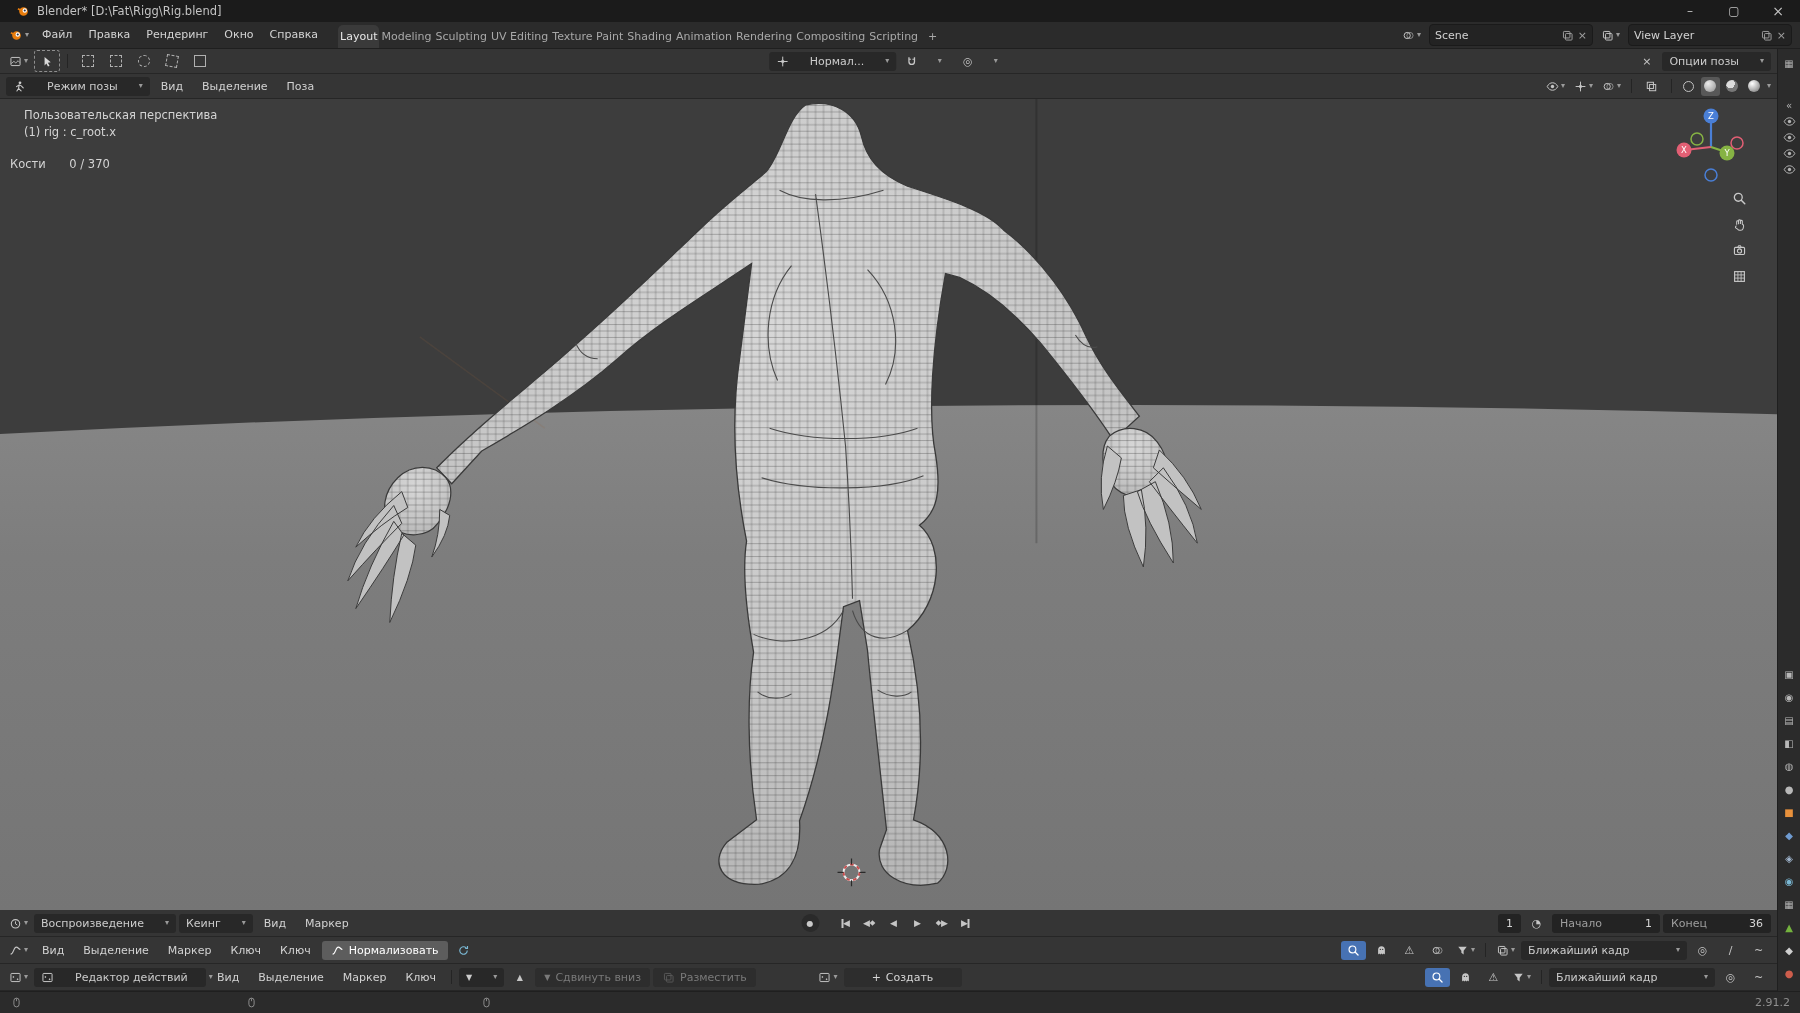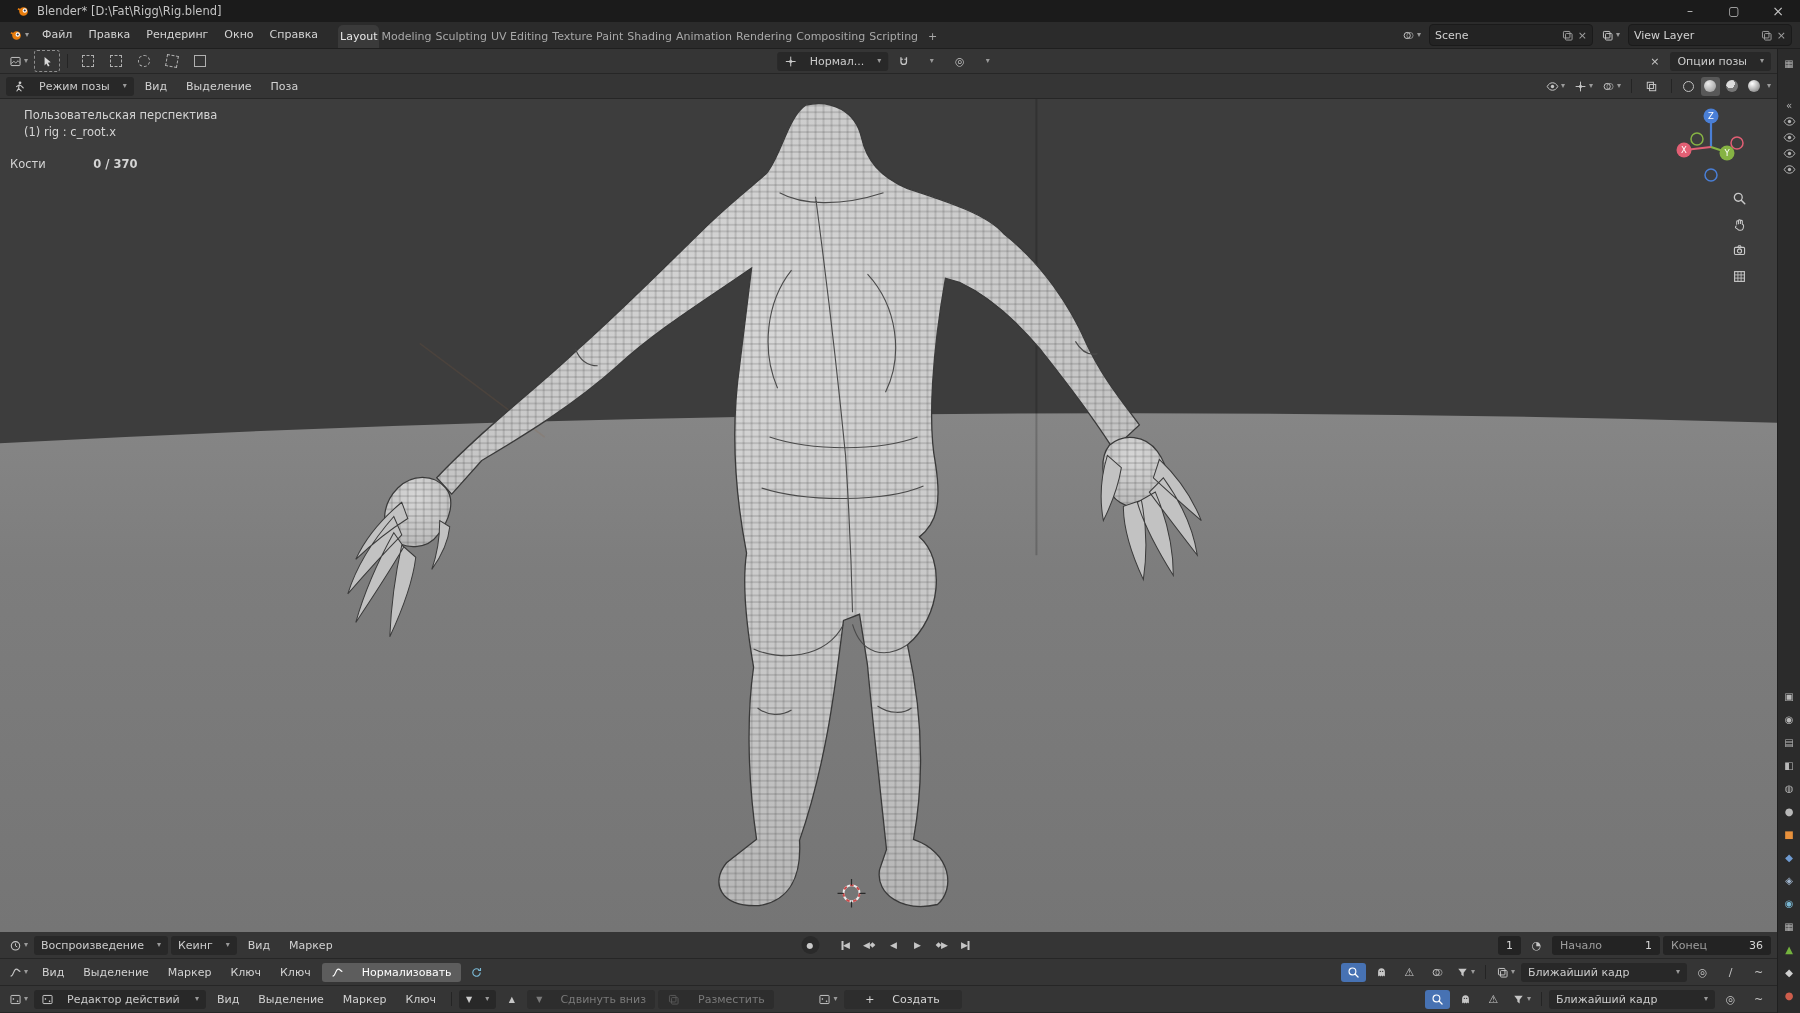--- a/index.html
+++ b/index.html
@@ -28,26 +28,26 @@
 
   
   .main{flex:1;display:flex;min-height:0;}
   .left-col{flex:1;display:flex;flex-direction:column;min-width:0;}
   .right-strip{width:22px;background:#2b2b2b;border-left:1px solid #1f1f1f;display:flex;flex-direction:column;align-items:center;flex:0 0 auto;}
 
   
   .hdr{height:24px;background:#353535;border-bottom:1px solid #262626;display:flex;align-items:center;padding:0 6px;gap:3px;position:relative;flex:0 0 auto;}
   .bhdr{height:26px;background:#353535;border-bottom:1px solid #262626;display:flex;align-items:center;padding:0 6px;gap:3px;position:relative;flex:0 0 auto;}
   .menu-item{padding:0 8px;color:#d2d2d2;white-space:nowrap;}
-  .drop{display:flex;align-items:center;gap:13px;height:19px;padding:0 7px;background:#282828;border-radius:3px;color:#cccccc;white-space:nowrap;}
+  .drop{display:flex;align-items:center;gap:21px;height:19px;padding:0 7px;background:#282828;border-radius:3px;color:#cccccc;white-space:nowrap;}
   .chev{font-size:8px;color:#9a9a9a;line-height:1;}
   .ibtn{display:flex;align-items:center;justify-content:center;gap:2px;height:19px;min-width:21px;border-radius:3px;color:#c6c6c6;padding:0 2px;}
   .sep{width:1px;height:14px;background:#242424;margin:0 4px;}
   .field{background:#232323;border-radius:3px;height:19px;display:flex;align-items:center;color:#d6d6d6;padding:0 8px;}
-  .btn{display:flex;align-items:center;gap:18px;height:19px;padding:0 9px;background:#2d2d2d;border-radius:3px;color:#d6d6d6;white-space:nowrap;}
+  .btn{display:flex;align-items:center;gap:5px;height:19px;padding:0 9px;background:#2d2d2d;border-radius:3px;color:#d6d6d6;white-space:nowrap;}
   .btn.dis{color:#7a7a7a;}
   .toggle-on{background:#5d5d5d;color:#fff;}
   .center-abs{position:absolute;left:50%;top:0;height:100%;transform:translateX(-50%);display:flex;align-items:center;gap:3px;}
   .i{width:13px;height:13px;flex:0 0 auto;}
   .i14{width:14px;height:14px;flex:0 0 auto;}
   .blue-ic{background:#4772b3;color:#fff;}
   .selbox{width:10px;height:10px;border:1px dashed #b0b0b0;display:inline-block;}
   .tool-active{width:24px;height:20px;border:1px dashed #8f8f8f;border-radius:3px;display:flex;align-items:center;justify-content:center;color:#d8d8d8;}
 
   
@@ -65,21 +65,21 @@
   .tri{font-size:9px;line-height:1;}
   .vbar{width:2px;height:9px;background:currentColor;display:inline-block;}
   .kdot{width:4px;height:4px;background:currentColor;transform:rotate(45deg);display:inline-block;margin:0 1px;}
   .rec{width:18px;height:18px;border-radius:50%;background:#2a2a2a;display:flex;align-items:center;justify-content:center;font-size:8px;color:#c9c9c9;}
 
   
   .canvas{flex:1;position:relative;background:#3d3d3d;overflow:hidden;min-height:0;}
   .scene{position:absolute;inset:0;width:100%;height:100%;}
   .vp-info{position:absolute;left:24px;top:8px;color:#d4d4d4;font-size:11.5px;line-height:17px;}
   .vp-stats{position:absolute;left:10px;top:58px;color:#d4d4d4;font-size:11.5px;}
-  .vp-stats .val{margin-left:44px;font-weight:bold;}
+  .vp-stats .val{margin-left:20px;}
   .gizmo{position:absolute;top:4px;right:26px;width:80px;height:80px;}
   .navcol{position:absolute;top:92px;right:30px;display:flex;flex-direction:column;gap:11px;color:#c9c9c9;}
   .navcol .i{width:15px;height:15px;}
 
   
   .strip-ic{width:16px;height:16px;display:flex;align-items:center;justify-content:center;color:#b5b5b5;font-size:10px;flex:0 0 auto;}
   .ps-tabs{margin-top:auto;display:flex;flex-direction:column;gap:7px;padding-bottom:10px;align-items:center;}
 
   
   .statusbar{height:21px;background:#2b2b2b;border-top:1px solid #1f1f1f;display:flex;align-items:center;padding:0 10px;color:#9a9a9a;flex:0 0 auto;}
@@ -714,13 +714,32 @@
         <span class="strip-ic" style="color:#9fb4cc">◈</span>
         <span class="strip-ic" style="color:#7ab8d4">◉</span>
         <span class="strip-ic" style="color:#b8b8b8">▦</span>
         <span class="strip-ic" style="color:#74b33e">▲</span>
         <span class="strip-ic" style="color:#cfcfcf">◆</span>
         <span class="strip-ic" style="color:#cd5d4c">●</span>
       </div>
     </div>
   </div>
 
+  <div class="statusbar">
+    <span class="hint">
+        <svg class="i">
+          <use href="#i-mouse"></use>
+        </svg>
+      </span>
+    <span class="hint">
+        <svg class="i">
+          <use href="#i-mouse"></use>
+        </svg>
+      </span>
+    <span class="hint">
+        <svg class="i">
+          <use href="#i-mouse"></use>
+        </svg>
+      </span>
+    <span class="fgrow"></span>
+    <span class="version">2.91.2</span>
+  </div>
 </div>
 
 </body></html>

